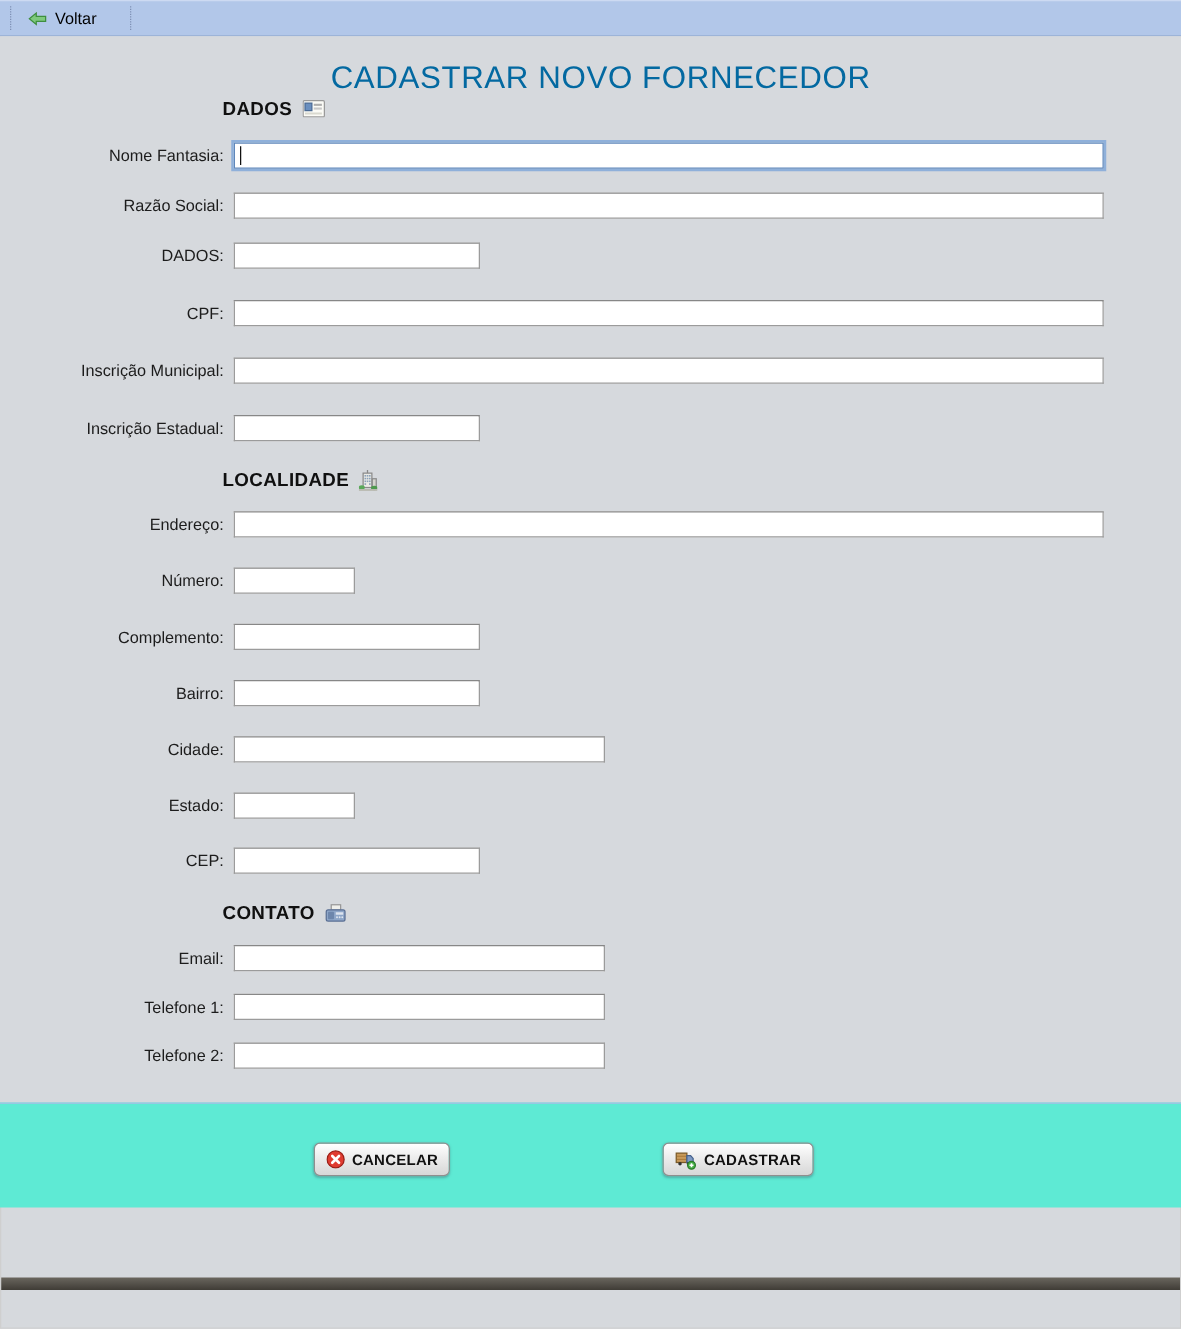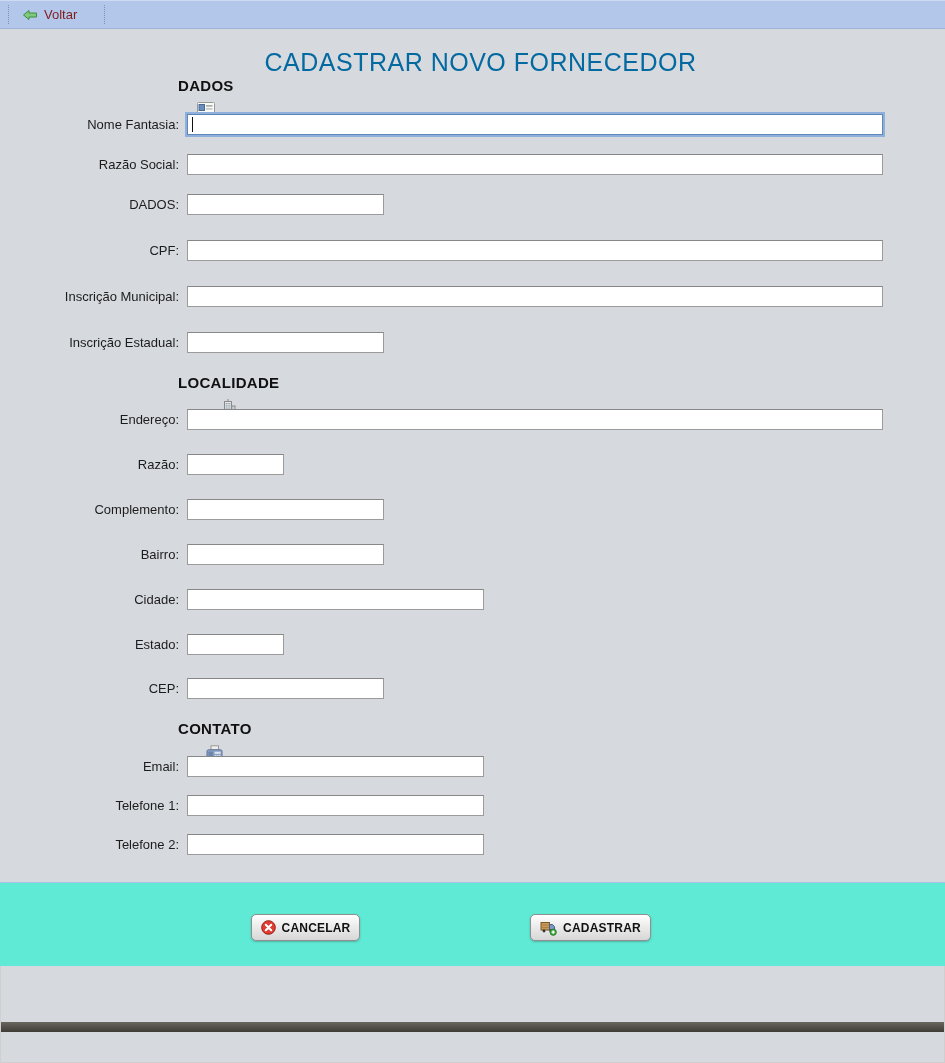--- a/index.html
+++ b/index.html
@@ -15,27 +15,27 @@
   .app-icon{width:17px;height:17px;margin-left:8px;flex:0 0 auto;}
   .titlebar-title{margin-left:7px;font-size:13px;color:#8b8b8b;white-space:nowrap;}
   .win-controls{position:absolute;right:0;top:0;height:100%;display:flex;}
   .win-btn{width:46px;height:100%;display:flex;align-items:center;justify-content:center;font-size:14px;color:#7d7d7d;cursor:default;background:transparent;border:none;}
   .win-btn.max{color:#cccccc;font-size:12px;}
   .win-btn.close{font-size:15px;}
 
   
   .toolbar{height:29px;background:#b2c7e9;border-top:1px solid #cddaf2;border-bottom:1px solid #9db4d8;box-sizing:border-box;position:relative;}
   .tb-sep{position:absolute;top:4px;bottom:4px;border-left:1px dotted #7e90b5;}
-  .tb-btn{position:absolute;left:16px;top:2px;height:23px;display:flex;align-items:center;gap:6px;background:transparent;border:none;font-family:"Liberation Sans",sans-serif;font-size:13px;color:#7f1d1d;padding:0 6px;}
+  .tb-btn{position:absolute;left:16px;top:2px;height:23px;display:flex;align-items:center;gap:6px;background:transparent;border:none;font-family:"Liberation Sans",sans-serif;font-size:13px;color:#000000;padding:0 6px;}
   .tb-btn svg{flex:0 0 auto;}
 
   
   .content{position:relative;height:853px;background:#d6d9dd;}
   .page-title{position:absolute;top:11px;left:0;width:100%;text-align:center;font-size:25px;font-weight:400;color:#0369a1;margin:8px;letter-spacing:0.5px;}
-  .section-header{position:absolute;left:178px;display:flex;align-items:center;gap:8px;height:20px;flex-direction:column;}
+  .section-header{position:absolute;left:178px;display:flex;align-items:center;gap:8px;height:20px;}
   .section-title{font-weight:bold;font-size:15px;color:#101010;letter-spacing:0.3px;}
   .icon{display:inline-flex;align-items:center;}
   .form-row{position:absolute;left:9px;width:945px;height:22px;}
   .form-label{position:absolute;left:0;top:0;width:170px;text-align:right;line-height:22px;font-size:13px;color:#1c1c1c;white-space:nowrap;}
   .form-input{position:absolute;left:178px;top:0;height:21px;box-sizing:border-box;border:1px solid #9b9b9b;border-top-color:#878787;background:#ffffff;padding:0 4px;font-family:"Liberation Sans",sans-serif;font-size:13px;color:#111;}
   .form-input.focused{border:1px solid #5f87ba;box-shadow:0 0 0 2px #8fb0da;}
   .caret{position:absolute;left:183px;top:3px;width:1px;height:15px;background:#111;}
 
   
   .actionbar{position:relative;height:84px;background:#5eead4;border-top:1px solid #a9bfe6;box-sizing:border-box;}
@@ -130,21 +130,21 @@
               <ellipse cx="12.4" cy="14.4" rx="2.6" ry="1.8" fill="#4e9a4e"></ellipse>
               <rect x="0" y="15.2" width="15" height="1.5" fill="#b9b9b0"></rect>
             </svg>
           </span>
         </div>
         <div class="form-row" style="top: 380px;">
           <label class="form-label">Endereço:</label>
           <input type="text" class="form-input" style="width: 696px;">
         </div>
         <div class="form-row" style="top: 425px;">
-          <label class="form-label">Razão:</label>
+          <label class="form-label">Número:</label>
           <input type="text" class="form-input" style="width: 97px;">
         </div>
         <div class="form-row" style="top: 470px;">
           <label class="form-label">Complemento:</label>
           <input type="text" class="form-input" style="width: 197px;">
         </div>
         <div class="form-row" style="top: 515px;">
           <label class="form-label">Bairro:</label>
           <input type="text" class="form-input" style="width: 197px;">
         </div>

